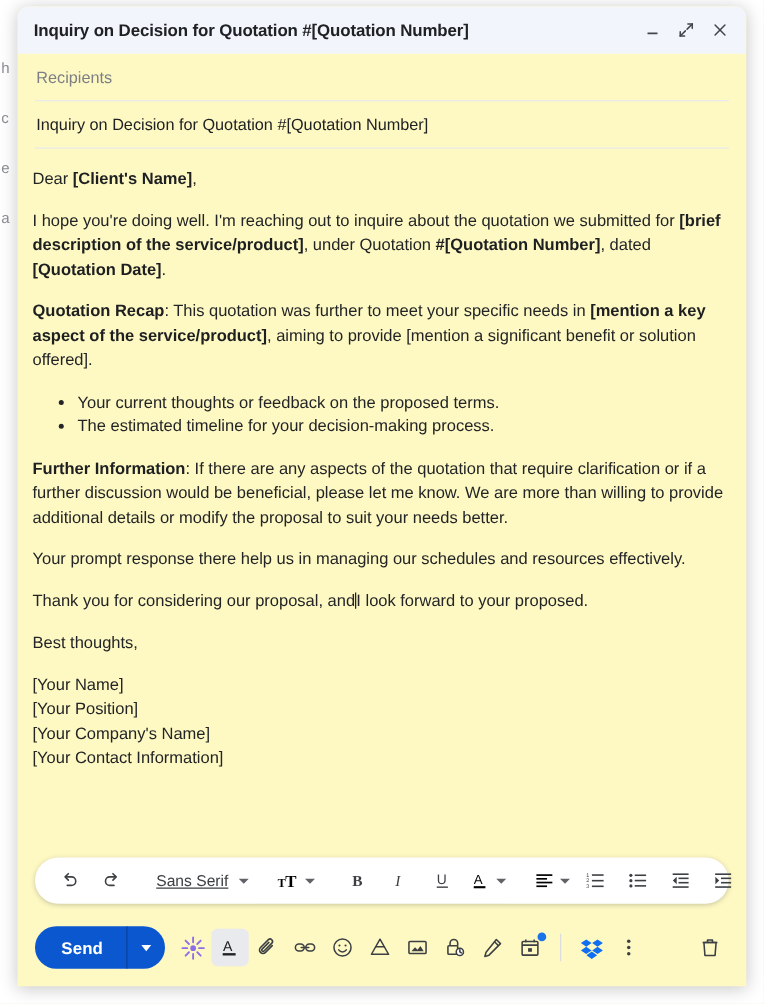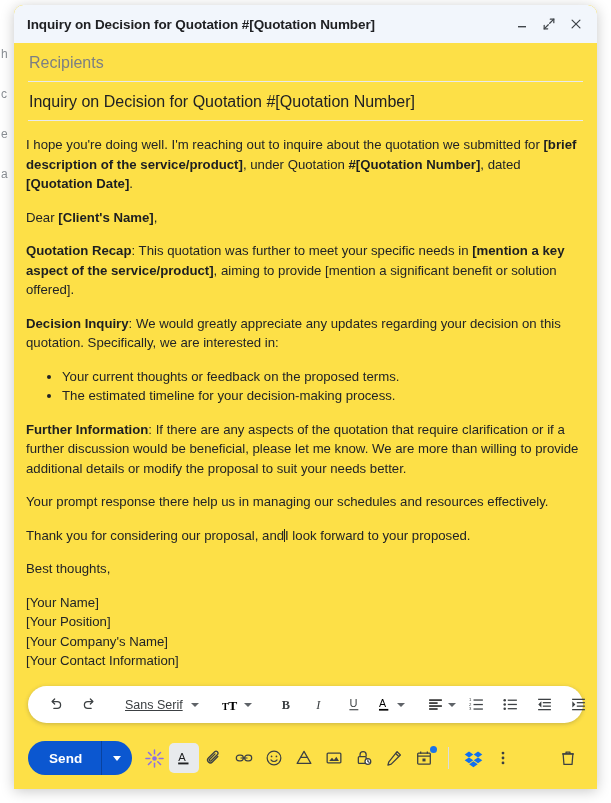--- a/index.html
+++ b/index.html
@@ -30,21 +30,21 @@
     font-family: "Liberation Sans", sans-serif;
     white-space: nowrap;
   }
 
   .compose-window {
     position: absolute;
     left: 14px;
     top: 5px;
     width: 583px;
     height: 784px;
-    background: #fde047;
+    background: #fef9c3;
     border-radius: 9px 9px 0 0;
     box-shadow: 0 2px 14px rgba(0,0,0,0.22);
     display: flex;
     flex-direction: column;
     overflow: hidden;
   }
 
   
   .compose-header {
     height: 38px;
@@ -70,21 +70,21 @@
     display: flex; align-items: center; justify-content: center;
     cursor: pointer; border-radius: 50%;
     color: #41464b;
   }
 
   
   .field-row {
     margin: 0 14px;
     border-bottom: 1px solid #e8eaed;
     padding: 11px 1px 9px 1px;
-    font-size: 16px;
+    font-size: 13px;
     min-height: 17px;
   }
   .field-recipients { color: #7c7f83; }
   .field-subject { color: #202124; }
 
   
   .compose-body {
     flex: 1;
     padding: 14px 15px 8px 12px;
     font-size: 13.2px;
@@ -270,27 +270,26 @@
   <div class="field-row field-recipients">
     <span>Recipients</span>
   </div>
 
   <div class="field-row field-subject">
     <span>Inquiry on Decision for Quotation #[Quotation Number]</span>
   </div>
 
   <div class="compose-body">
 
+    <p><span>Dear </span><b>[Client's Name]</b><span>,</span></p>
+
     <p><span>I hope you're doing well. I'm reaching out to inquire about the quotation we submitted for </span><b>[brief description of the service/product]</b><span>, under Quotation </span><b>#[Quotation Number]</b><span>, dated </span><b>[Quotation Date]</b><span>.</span></p>
 
-    <p><span>Dear </span><b>[Client's Name]</b><span>,</span></p>
-
     <p><b>Quotation Recap</b><span>: This quotation was further to meet your specific needs in </span><b>[mention a key aspect of the service/product]</b><span>, aiming to provide [mention a significant benefit or solution offered].</span></p>
 
-    <p><b>Decision Inquiry</b><span>: We would greatly appreciate any updates regarding your decision on this quotation. Specifically, we are interested in:</span></p>
 
     <ul class="bullets">
       <li>Your current thoughts or feedback on the proposed terms.</li>
       <li>The estimated timeline for your decision-making process.</li>
     </ul>
 
     <p><b>Further Information</b><span>: If there are any aspects of the quotation that require clarification or if a further discussion would be beneficial, please let me know. We are more than willing to provide additional details or modify the proposal to suit your needs better.</span></p>
 
     <p>Your prompt response there help us in managing our schedules and resources effectively.</p>
 

